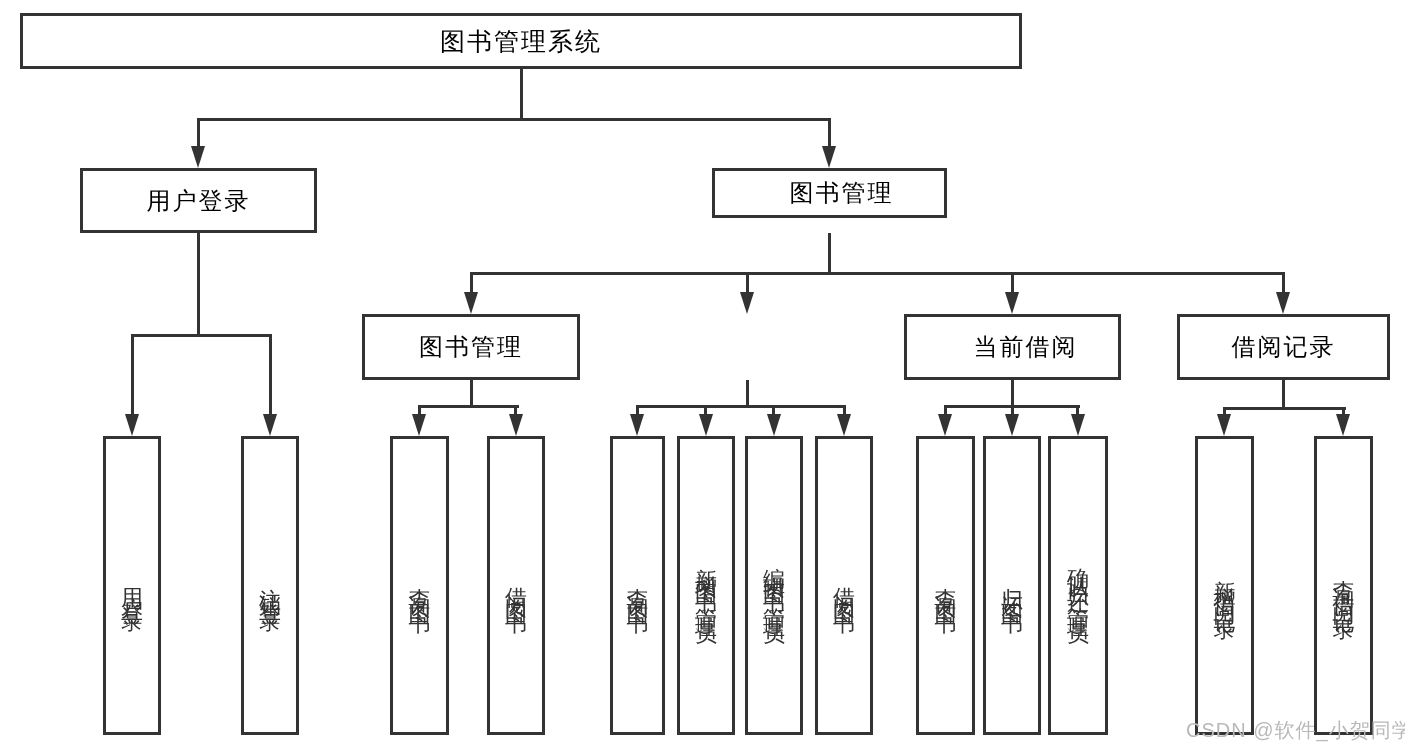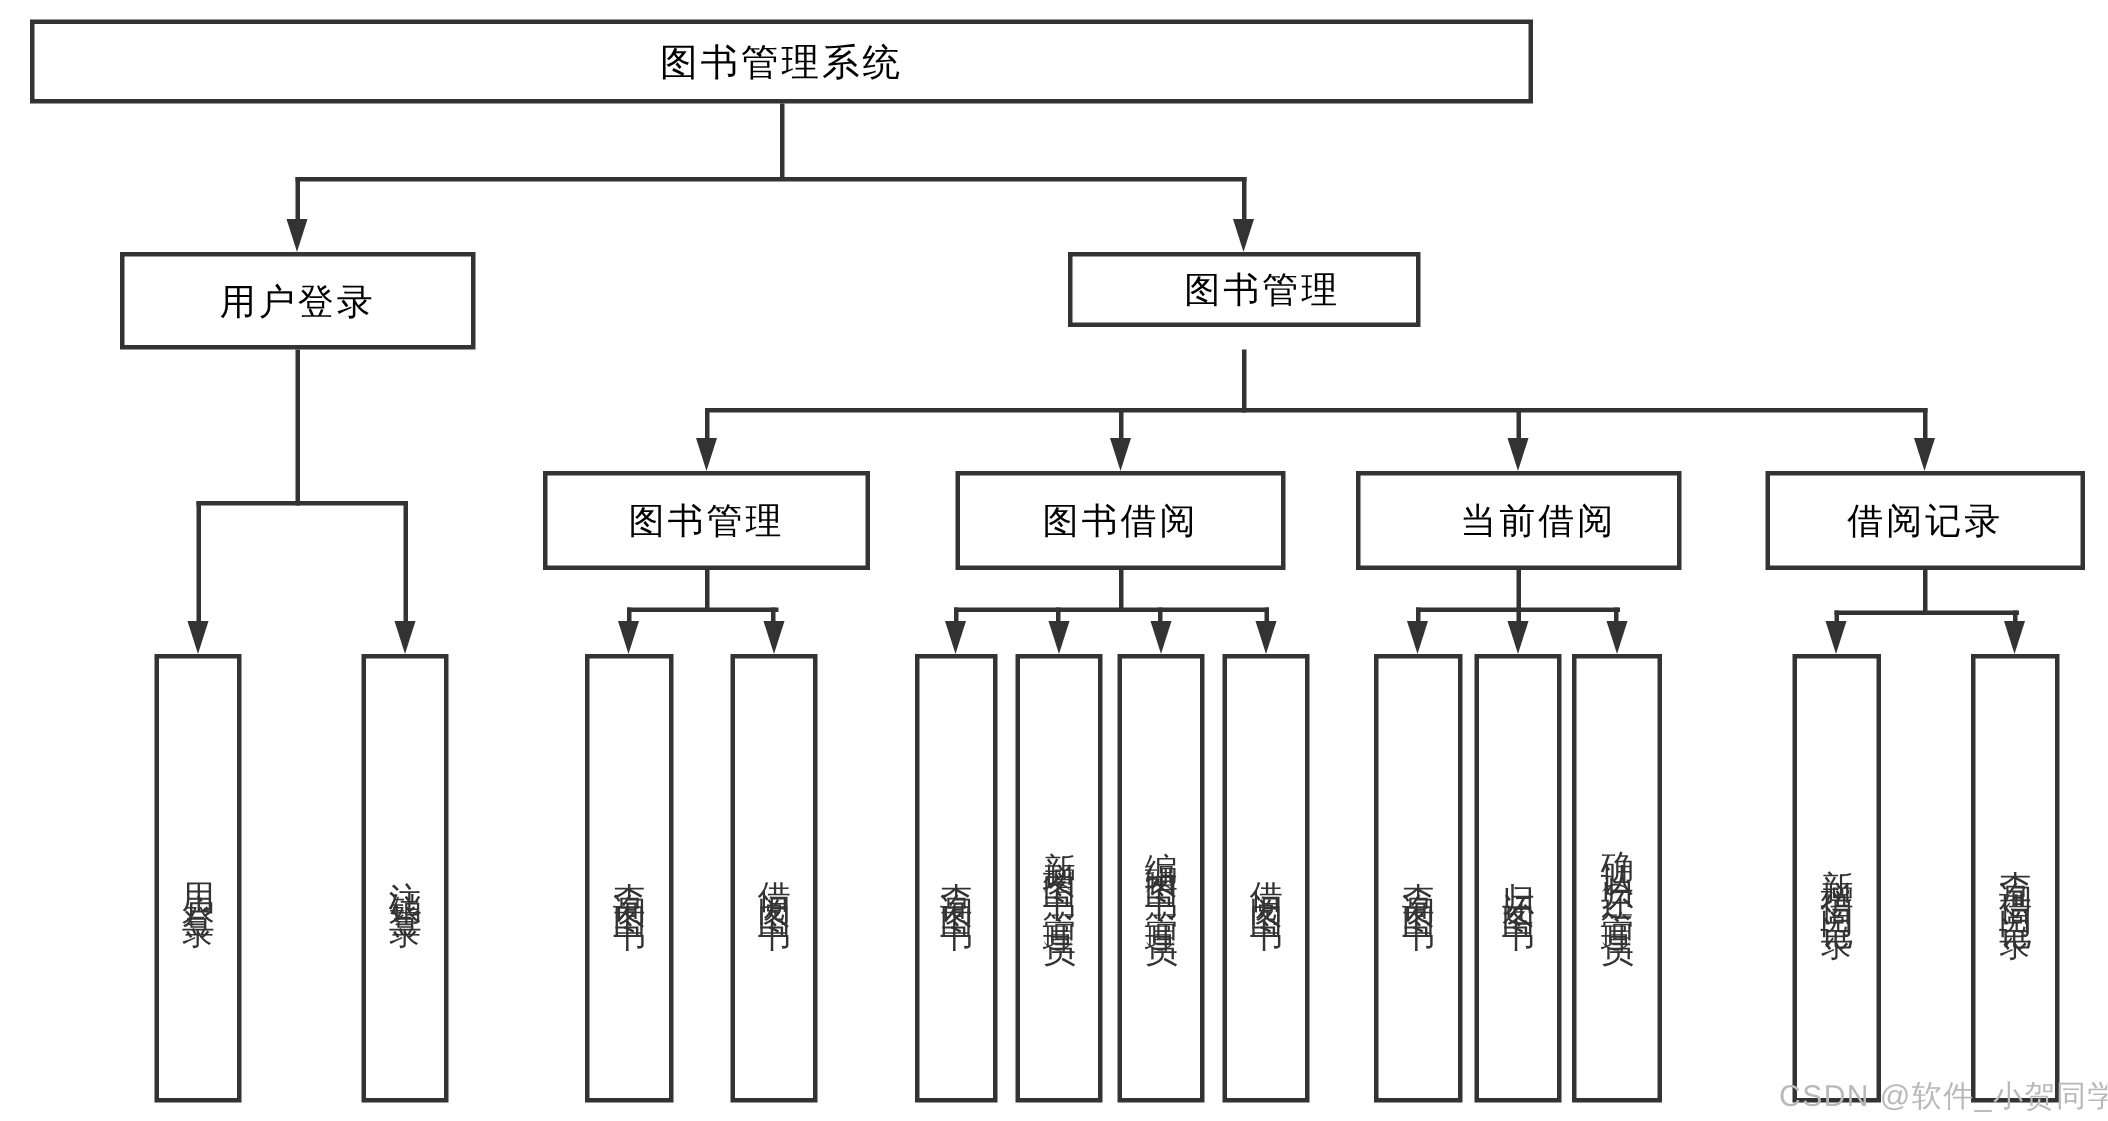--- a/index.html
+++ b/index.html
@@ -72,23 +72,20 @@
 
   <div class="box" style="left:80px; top:168px; width:237px; height:65px;">
     <span class="node-label">用户登录</span>
   </div>
   <div class="box" style="left:712px; top:168px; width:235px; height:50px;padding-left:24px;">
     <span class="node-label">图书管理</span>
   </div>
 
   <div class="box" style="left:362px; top:314px; width:218px; height:66px;">
     <span class="node-label">图书管理</span>
-  </div>
-  <div class="box" style="left:637px; top:314px; width:220px; height:66px;">
-    <span class="node-label">图书借阅</span>
   </div>
   <div class="box" style="left:904px; top:314px; width:217px; height:66px;padding-left:26px;">
     <span class="node-label">当前借阅</span>
   </div>
   <div class="box" style="left:1177px; top:314px; width:213px; height:66px;">
     <span class="node-label">借阅记录</span>
   </div>
 
   <div class="box" style="left:103px; top:436px; width:58px; height:299px;">
     <span class="leaf-label">用户登录</span>

